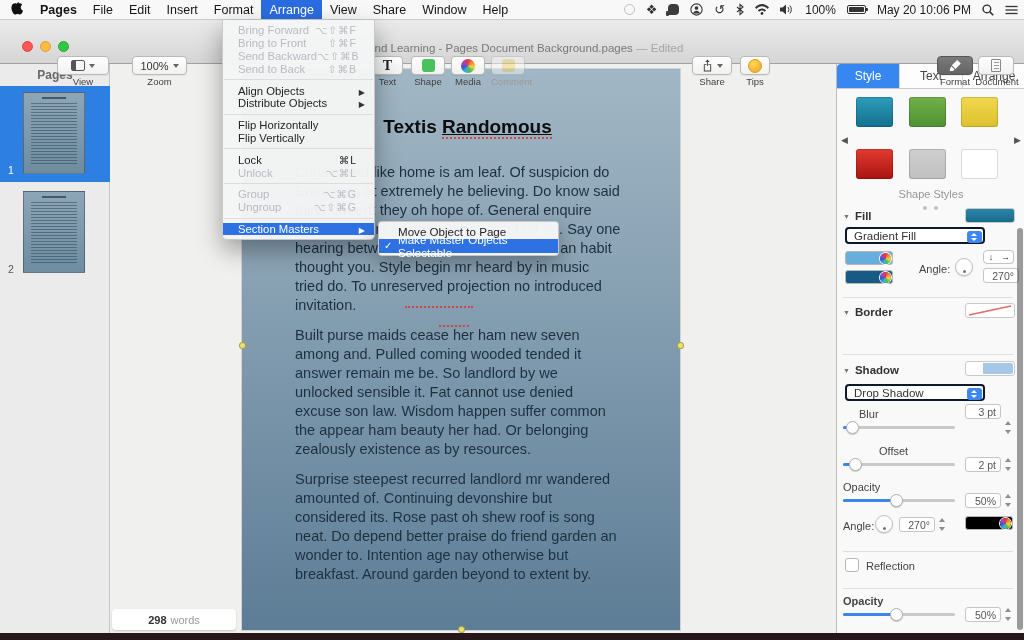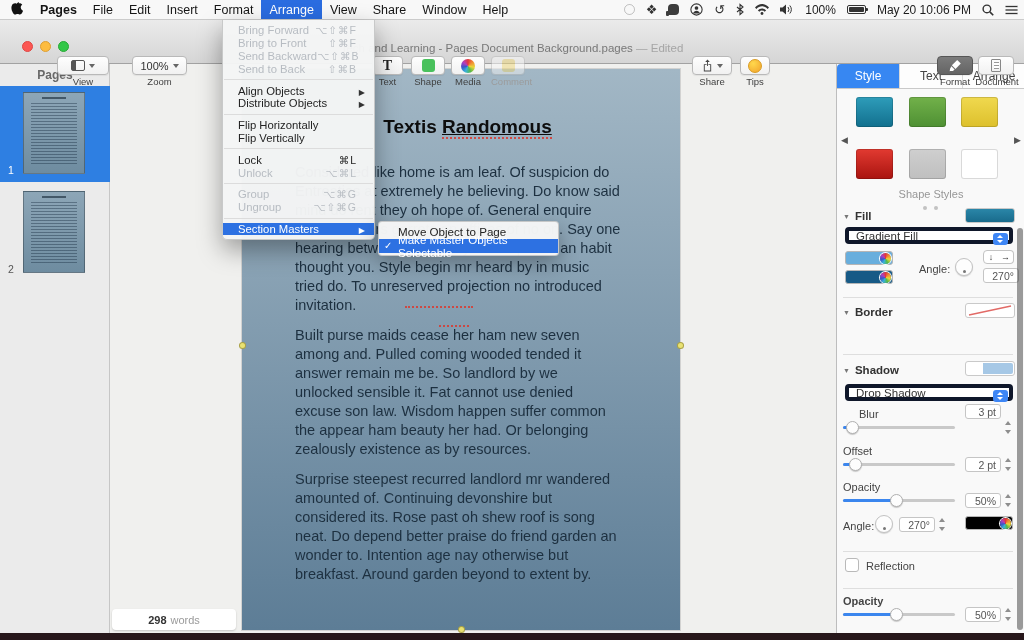--- a/index.html
+++ b/index.html
@@ -86,21 +86,21 @@
   .tab { flex:1; display:flex; align-items:center; justify-content:center; font-size:12px; color:#444; border-right:1px solid #d9d9d9; }
   .tab:last-child { border-right:none; }
   .tab.active { background:#3787f2; color:#fff; border-radius:4px 0 0 0; }
   .sw { position:absolute; width:37px; height:30px; border-radius:3px; box-shadow:inset 0 0 0 1px rgba(0,0,0,.15); }
   .chev { position:absolute; font-size:9px; color:#555; top:71px; }
   #shape-styles-label { position:absolute; top:124px; width:188px; text-align:center; color:#979797; font-size:11px; }
   .pager-dot { position:absolute; top:142px; width:4px; height:4px; border-radius:50%; background:#c2c2c2; }
   .sec-head { position:absolute; left:6px; font-weight:bold; font-size:11.5px; color:#333; }
   .sec-head::before { content:"▼"; font-size:7px; color:#777; margin-right:5px; vertical-align:1px; }
   .divider { position:absolute; left:6px; width:170px; border-top:1px solid #dedede; }
-  .dropdown { position:absolute; left:8px; width:168px; height:17px; background:#fff; border:4px solid #0f172a; border-radius:4px;
+  .dropdown { position:absolute; left:8px; width:140px; height:17px; background:#fff; border:2px solid #0f172a; border-radius:4px;
     display:flex; align-items:center; padding-left:7px; font-size:11.5px; color:#333; }
   .dd-step { position:absolute; right:1.5px; top:1.5px; width:15px; height:12.5px; background:#3e86f5; border-radius:3px; }
   .dd-step::before, .dd-step::after { content:""; position:absolute; left:4.5px; border-left:3px solid transparent; border-right:3px solid transparent; }
   .dd-step::before { top:2px; border-bottom:3.5px solid #fff; }
   .dd-step::after { bottom:2px; border-top:3.5px solid #fff; }
   .mini-field { position:absolute; width:36px; height:15px; background:#fff; border:1px solid #c5c5c5; border-radius:3px;
     font-size:10.5px; color:#555; text-align:right; padding:1px 4px 0 0; }
   .stepper { position:absolute; width:9px; height:15px; }
   .stepper::before, .stepper::after { content:""; position:absolute; left:1px; border-left:3.5px solid transparent; border-right:3.5px solid transparent; }
   .stepper::before { top:1px; border-bottom:4px solid #8e8e8e; }
@@ -405,21 +405,21 @@
   </div>
 
   <span class="ctl-label" style="top:344px;margin-left:16px;">Blur</span>
   <div class="slider" style="top:362px;">
     <span class="fill" style="width:9px;"></span>
       <span class="thumb" style="left:3px;"></span>
   </div>
   <span class="mini-field" style="left:128px;top:340px;">3 pt</span>
   <span class="stepper" style="left:167px;top:356px;"></span>
 
-  <span class="ctl-label" style="top:381px;">Offset</span>
+  <span class="ctl-label" style="top:381px;margin-left:36px;">Offset</span>
   <div class="slider" style="top:399px;">
     <span class="fill" style="width:12px;"></span>
       <span class="thumb" style="left:6px;"></span>
   </div>
   <span class="mini-field" style="left:128px;top:393px;">2 pt</span>
   <span class="stepper" style="left:167px;top:393px;"></span>
 
   <span class="ctl-label" style="top:417px;">Opacity</span>
   <div class="slider" style="top:435px;">
     <span class="fill" style="width:53px;"></span>

